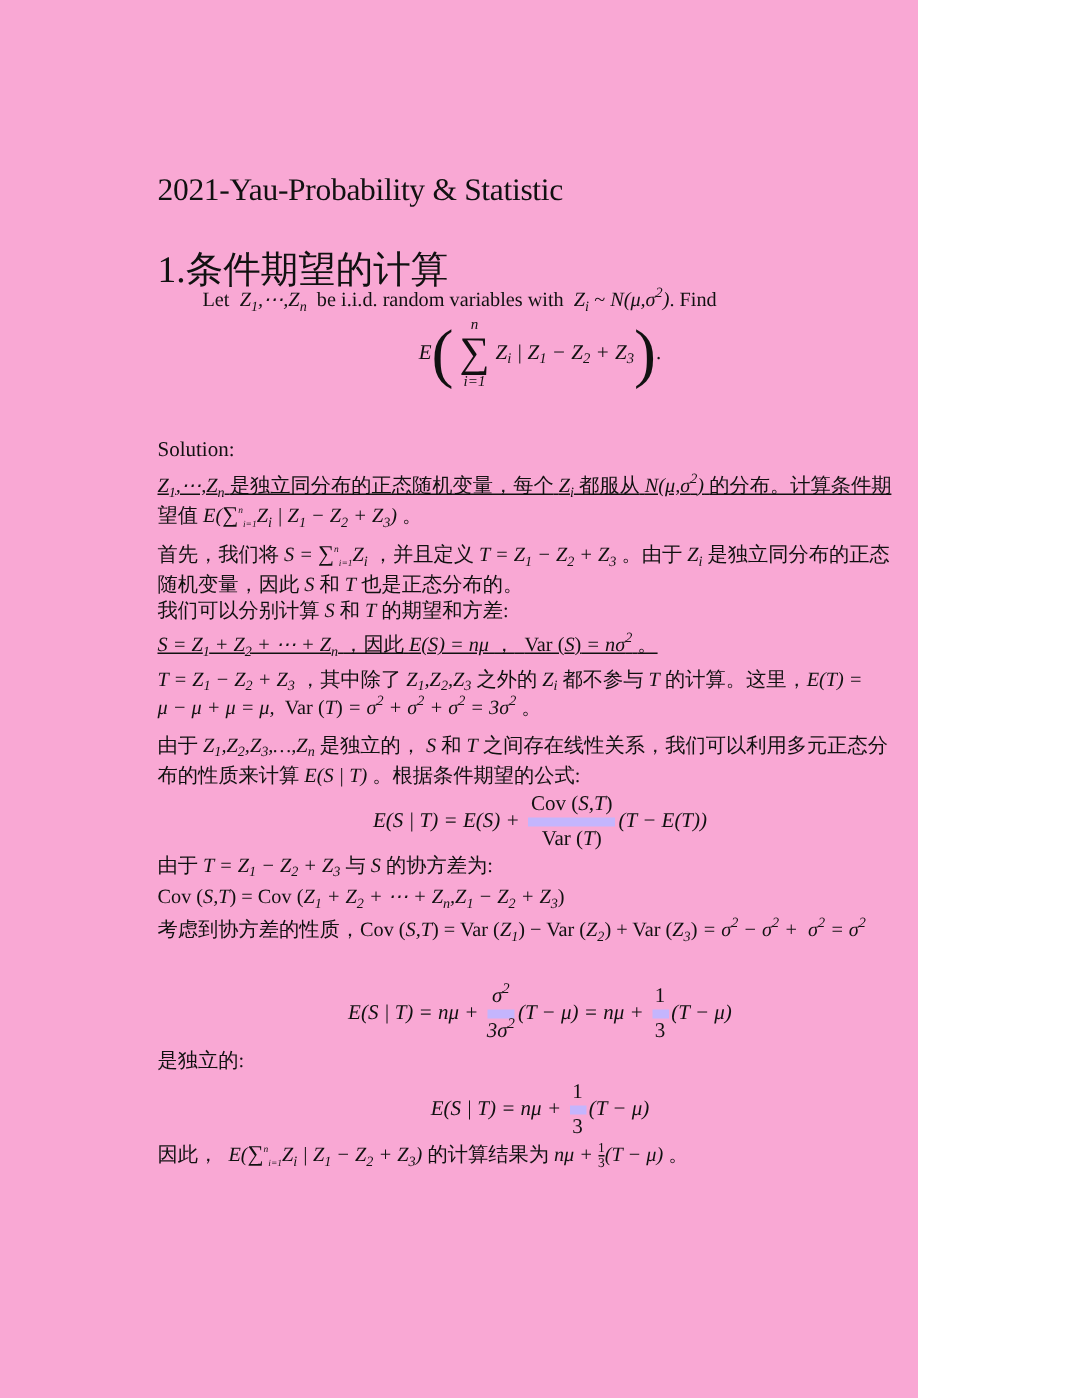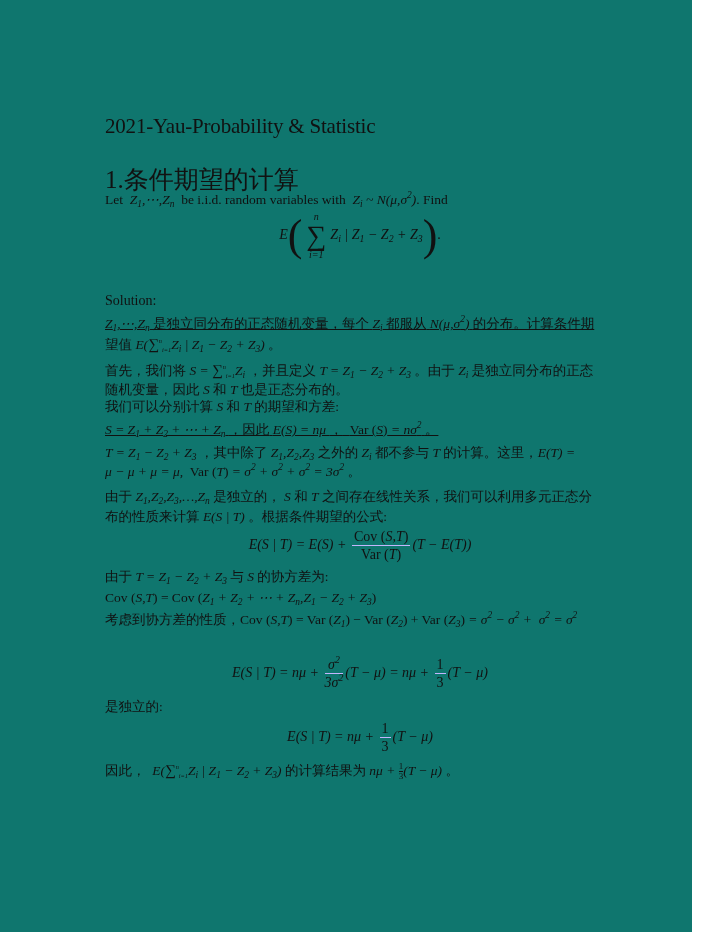--- a/index.html
+++ b/index.html
@@ -1,50 +1,50 @@
 <!DOCTYPE html>
 <html><head>
 <meta charset="utf-8">
 <style>
   html, body { margin: 0; padding: 0; background: #ffffff; }
   body { width: 720px; height: 932px; position: relative; overflow: hidden;
          font-family: "Liberation Serif", "DejaVu Serif", serif; color: #111; }
-  .page { position: absolute; left: 0; top: 0; width: 692px; height: 932px; background: #0f766e; }
+  .page { position: absolute; left: 0; top: 0; width: 612px; height: 932px; background: #f9a8d4; }
   .abs { position: absolute; white-space: nowrap; }
   .title { left: 105px; top: 114px; font-size: 21px; letter-spacing: -0.2px; }
   .section { left: 105px; top: 163px; font-size: 25px; }
   .para { left: 105px; font-size: 13.5px; line-height: 20px; }
   .m { font-style: italic; }
   .r { font-style: normal; }
   sub { font-size: 70%; vertical-align: -3px; line-height: 0; }
   sup { font-size: 70%; vertical-align: 6px; line-height: 0; }
   .center { left: 0; width: 720px; text-align: center; font-size: 14px; }
   .frac { display: inline-block; vertical-align: middle; text-align: center; margin: 0 2px; }
   .frac > span { display: block; line-height: 17px; }
-  .frac .num { border-bottom: 1px solid #c4b5fd; padding: 0 2px; }
+  .frac .num { border-bottom: 6px solid #c4b5fd; padding: 0 2px; }
   .bigparen { font-size: 44px; font-weight: 200; vertical-align: middle; line-height: 1; }
   .sumblk { display: inline-block; vertical-align: middle; text-align: center; margin: 0 4px; }
   .sumblk .lim { display: block; font-size: 10px; line-height: 10px; font-style: italic; }
   .sumblk .sig { display: block; font-size: 28px; line-height: 28px; }
   .isum { font-size: 15px; }
   .tiny { font-size: 9px; font-style: italic; }
   .sfrac { display: inline-block; vertical-align: middle; text-align: center; font-size: 9px; line-height: 9px; }
   .sfrac .num { display: block; border-bottom: 1px solid #111; }
   .sfrac span { display: block; }
 </style>
 </head>
 <body>
 
 <div class="page">
 
   <div class="abs title">2021-Yau-Probability &amp; Statistic</div>
 
   <div class="abs section">1.条件期望的计算</div>
 
-  <div class="abs para" style="top:190px;">
+  <div class="abs para" style="top:190px;margin-left:30px;">
     <span>Let</span>
     <span class="m">&nbsp;Z<sub>1</sub>,⋯,Z<sub>n</sub>&nbsp;</span>
     <span>be i.i.d. random variables with</span>
     <span class="m">&nbsp;Z<sub>i</sub> ~ N(μ,σ<sup>2</sup>)</span><span>. Find</span>
   </div>
 
   <div class="abs center" style="top:212px;">
     <span class="m">E</span><span class="bigparen">(</span><span class="sumblk"><span class="lim">n</span><span class="sig">∑</span><span class="lim">i=1</span></span><span class="m">Z<sub>i</sub> | Z<sub>1</sub> − Z<sub>2</sub> + Z<sub>3</sub></span><span class="bigparen">)</span>.
   </div>
 

